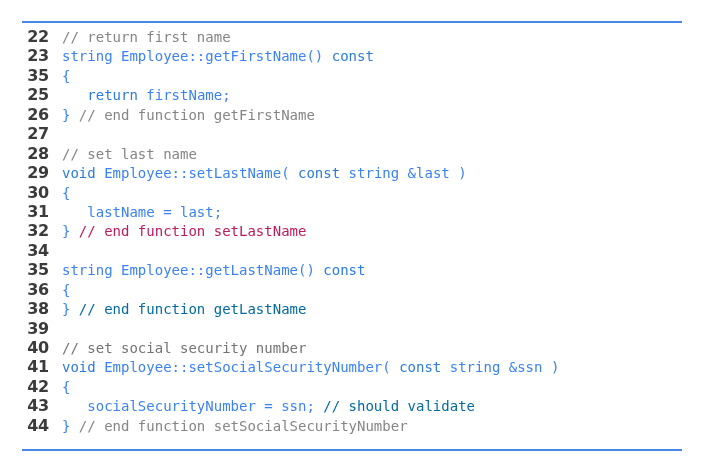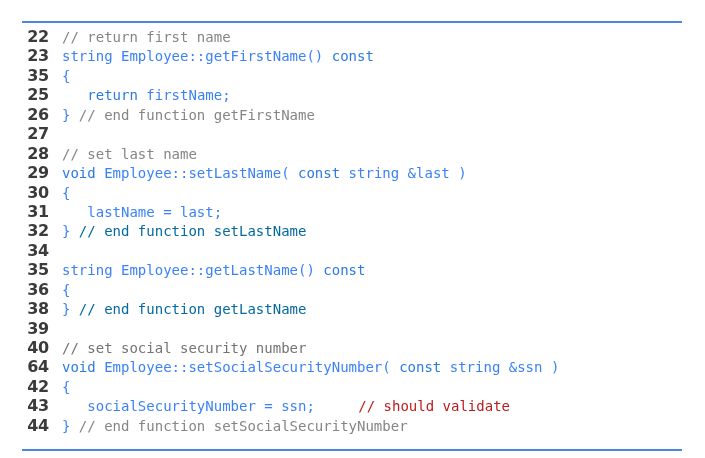--- a/index.html
+++ b/index.html
@@ -82,28 +82,28 @@
       <div class="code-line"><span class="lineno">22</span><span class="linetext"><span class="cmt" style="color: rgb(133, 133, 133);">// return first name</span></span></div>
       <div class="code-line"><span class="lineno">23</span><span class="linetext"><span class="plain">string Employee::getFirstName() </span><span class="kw" style="color: rgb(42, 122, 226);">const</span></span></div>
       <div class="code-line"><span class="lineno">35</span><span class="linetext"><span class="plain">{</span></span></div>
       <div class="code-line"><span class="lineno">25</span><span class="linetext"><span class="plain">   </span><span class="kw" style="color: rgb(42, 122, 226);">return</span><span class="plain"> firstName;</span></span></div>
       <div class="code-line"><span class="lineno">26</span><span class="linetext"><span class="plain">} </span><span class="cmt" style="color: rgb(133, 133, 133);">// end function getFirstName</span></span></div>
       <div class="code-line"><span class="lineno">27</span><span class="linetext"><span class="plain"></span></span></div>
       <div class="code-line"><span class="lineno">28</span><span class="linetext"><span class="cmt" style="color: rgb(133, 133, 133); margin-top: 28px;">// set last name</span></span></div>
       <div class="code-line"><span class="lineno">29</span><span class="linetext"><span class="kw" style="color: rgb(42, 122, 226);">void</span><span class="plain"> Employee::setLastName( </span><span class="kw" style="color: rgb(42, 122, 226);">const</span><span class="plain"> string &amp;last )</span></span></div>
       <div class="code-line"><span class="lineno">30</span><span class="linetext"><span class="plain">{</span></span></div>
       <div class="code-line"><span class="lineno">31</span><span class="linetext"><span class="plain">   lastName = last;</span></span></div>
-      <div class="code-line"><span class="lineno">32</span><span class="linetext"><span class="plain">} </span><span class="cmt" style="color: #0369a1;">// end function setLastName</span></span></div>
+      <div class="code-line"><span class="lineno">32</span><span class="linetext"><span class="plain">} </span><span class="cmt" style="color: #be185d;">// end function setLastName</span></span></div>
       <div class="code-line"><span class="lineno">34</span></div>
       <div class="code-line"><span class="lineno">35</span><span class="linetext"><span class="plain">string Employee::getLastName() </span><span class="kw" style="color: rgb(42, 122, 226);">const</span></span></div>
       <div class="code-line"><span class="lineno">36</span><span class="linetext"><span class="plain">{</span></span></div>
       <div class="code-line"><span class="lineno">38</span><span class="linetext"><span class="plain">} </span><span class="cmt" style="color: #0369a1;">// end function getLastName</span></span></div>
       <div class="code-line"><span class="lineno">39</span><span class="linetext"><span class="plain"></span></span></div>
       <div class="code-line"><span class="lineno">40</span><span class="linetext"><span class="cmt" style="color: #737373;">// set social security number</span></span></div>
-      <div class="code-line"><span class="lineno">64</span><span class="linetext"><span class="kw" style="color: rgb(42, 122, 226);">void</span><span class="plain"> Employee::setSocialSecurityNumber( </span><span class="kw" style="color: rgb(42, 122, 226);">const</span><span class="plain"> string &amp;ssn )</span></span></div>
+      <div class="code-line"><span class="lineno">41</span><span class="linetext"><span class="kw" style="color: rgb(42, 122, 226);">void</span><span class="plain"> Employee::setSocialSecurityNumber( </span><span class="kw" style="color: rgb(42, 122, 226);">const</span><span class="plain"> string &amp;ssn )</span></span></div>
       <div class="code-line"><span class="lineno">42</span><span class="linetext"><span class="plain">{</span></span></div>
-      <div class="code-line"><span class="lineno">43</span><span class="linetext"><span class="plain">   socialSecurityNumber = ssn; </span><span class="cmt" style="color: #b91c1c; margin-left: 35px;">// should validate</span></span></div>
+      <div class="code-line"><span class="lineno">43</span><span class="linetext"><span class="plain">   socialSecurityNumber = ssn; </span><span class="cmt" style="color: #0369a1;">// should validate</span></span></div>
       <div class="code-line"><span class="lineno">44</span><span class="linetext"><span class="plain">} </span><span class="cmt" style="color: rgb(133, 133, 133);">// end function setSocialSecurityNumber</span></span></div>
     </div>
 
   <div class="rule bottom" style="background: rgb(74, 134, 232);"></div>
 
 </div>
 
 </body></html>

